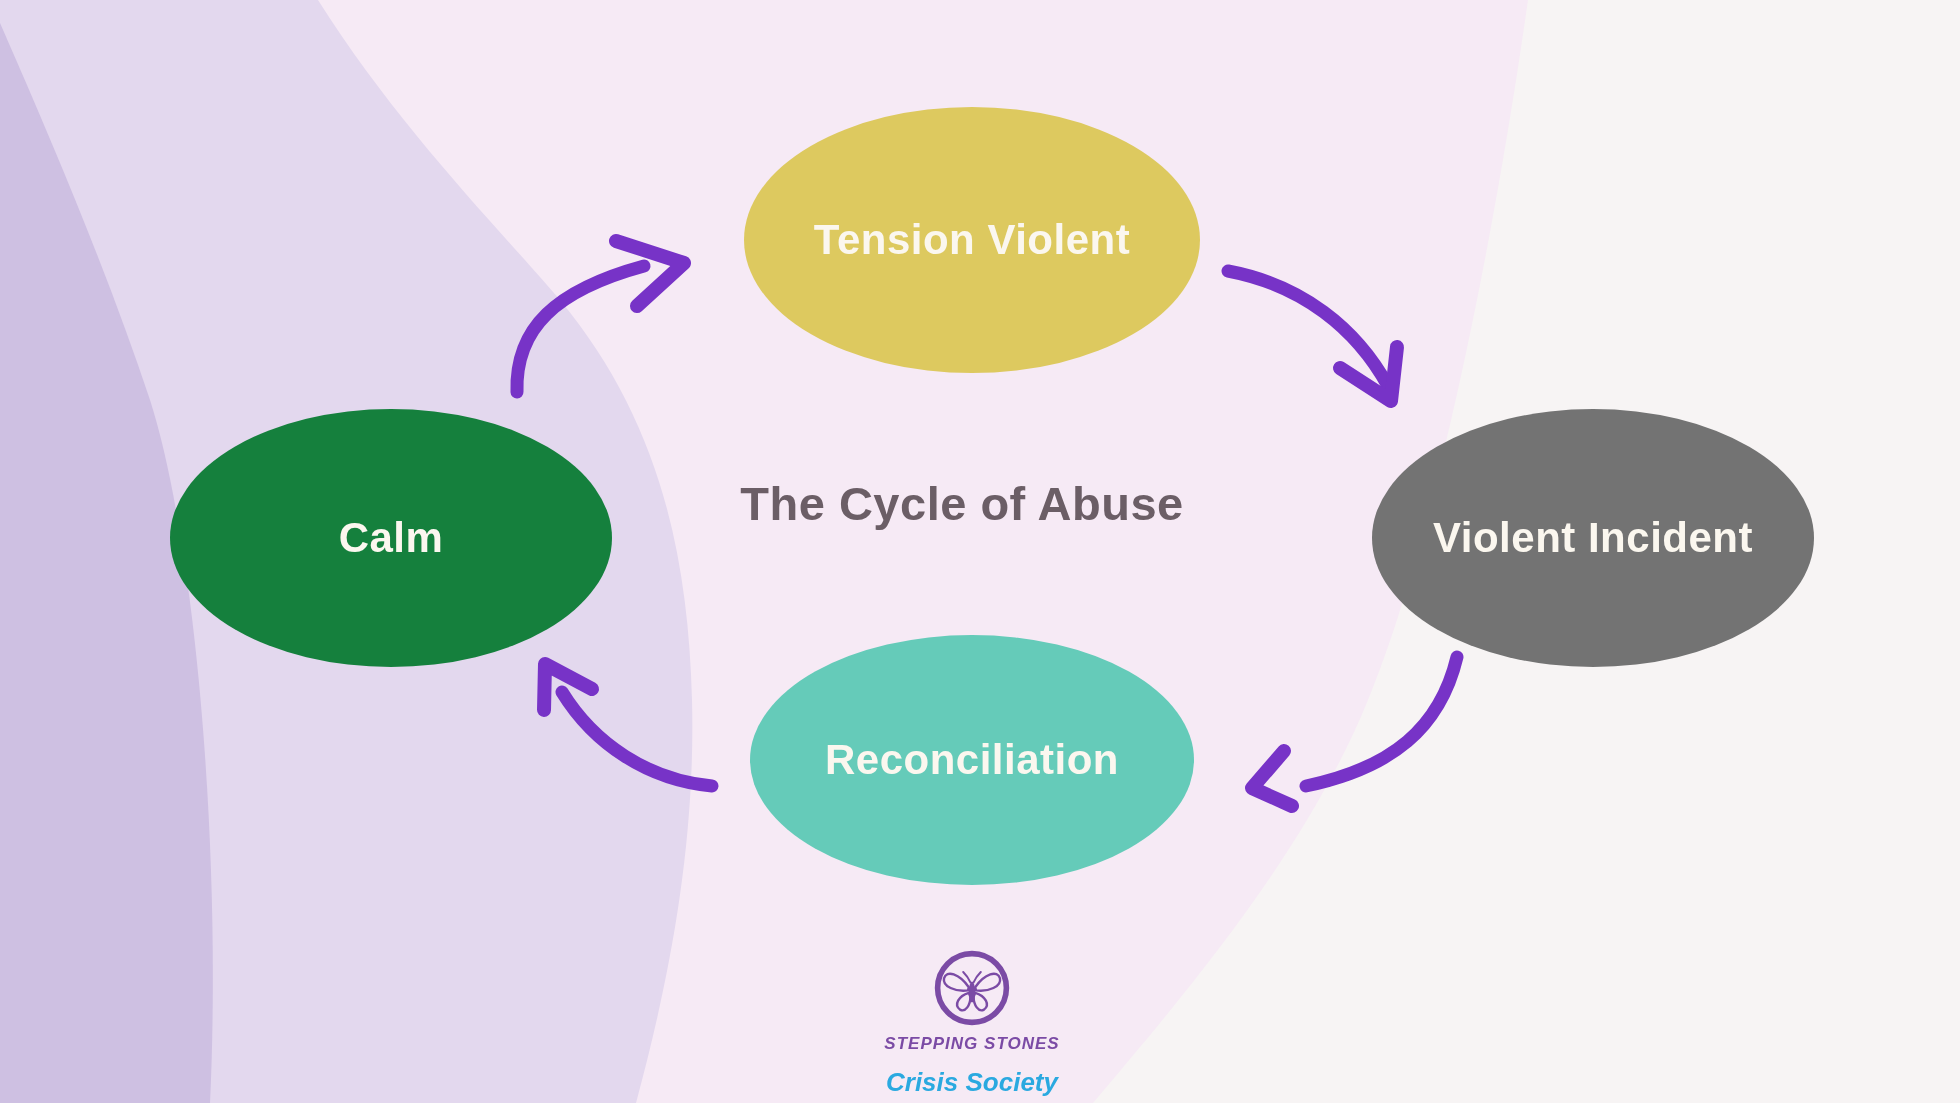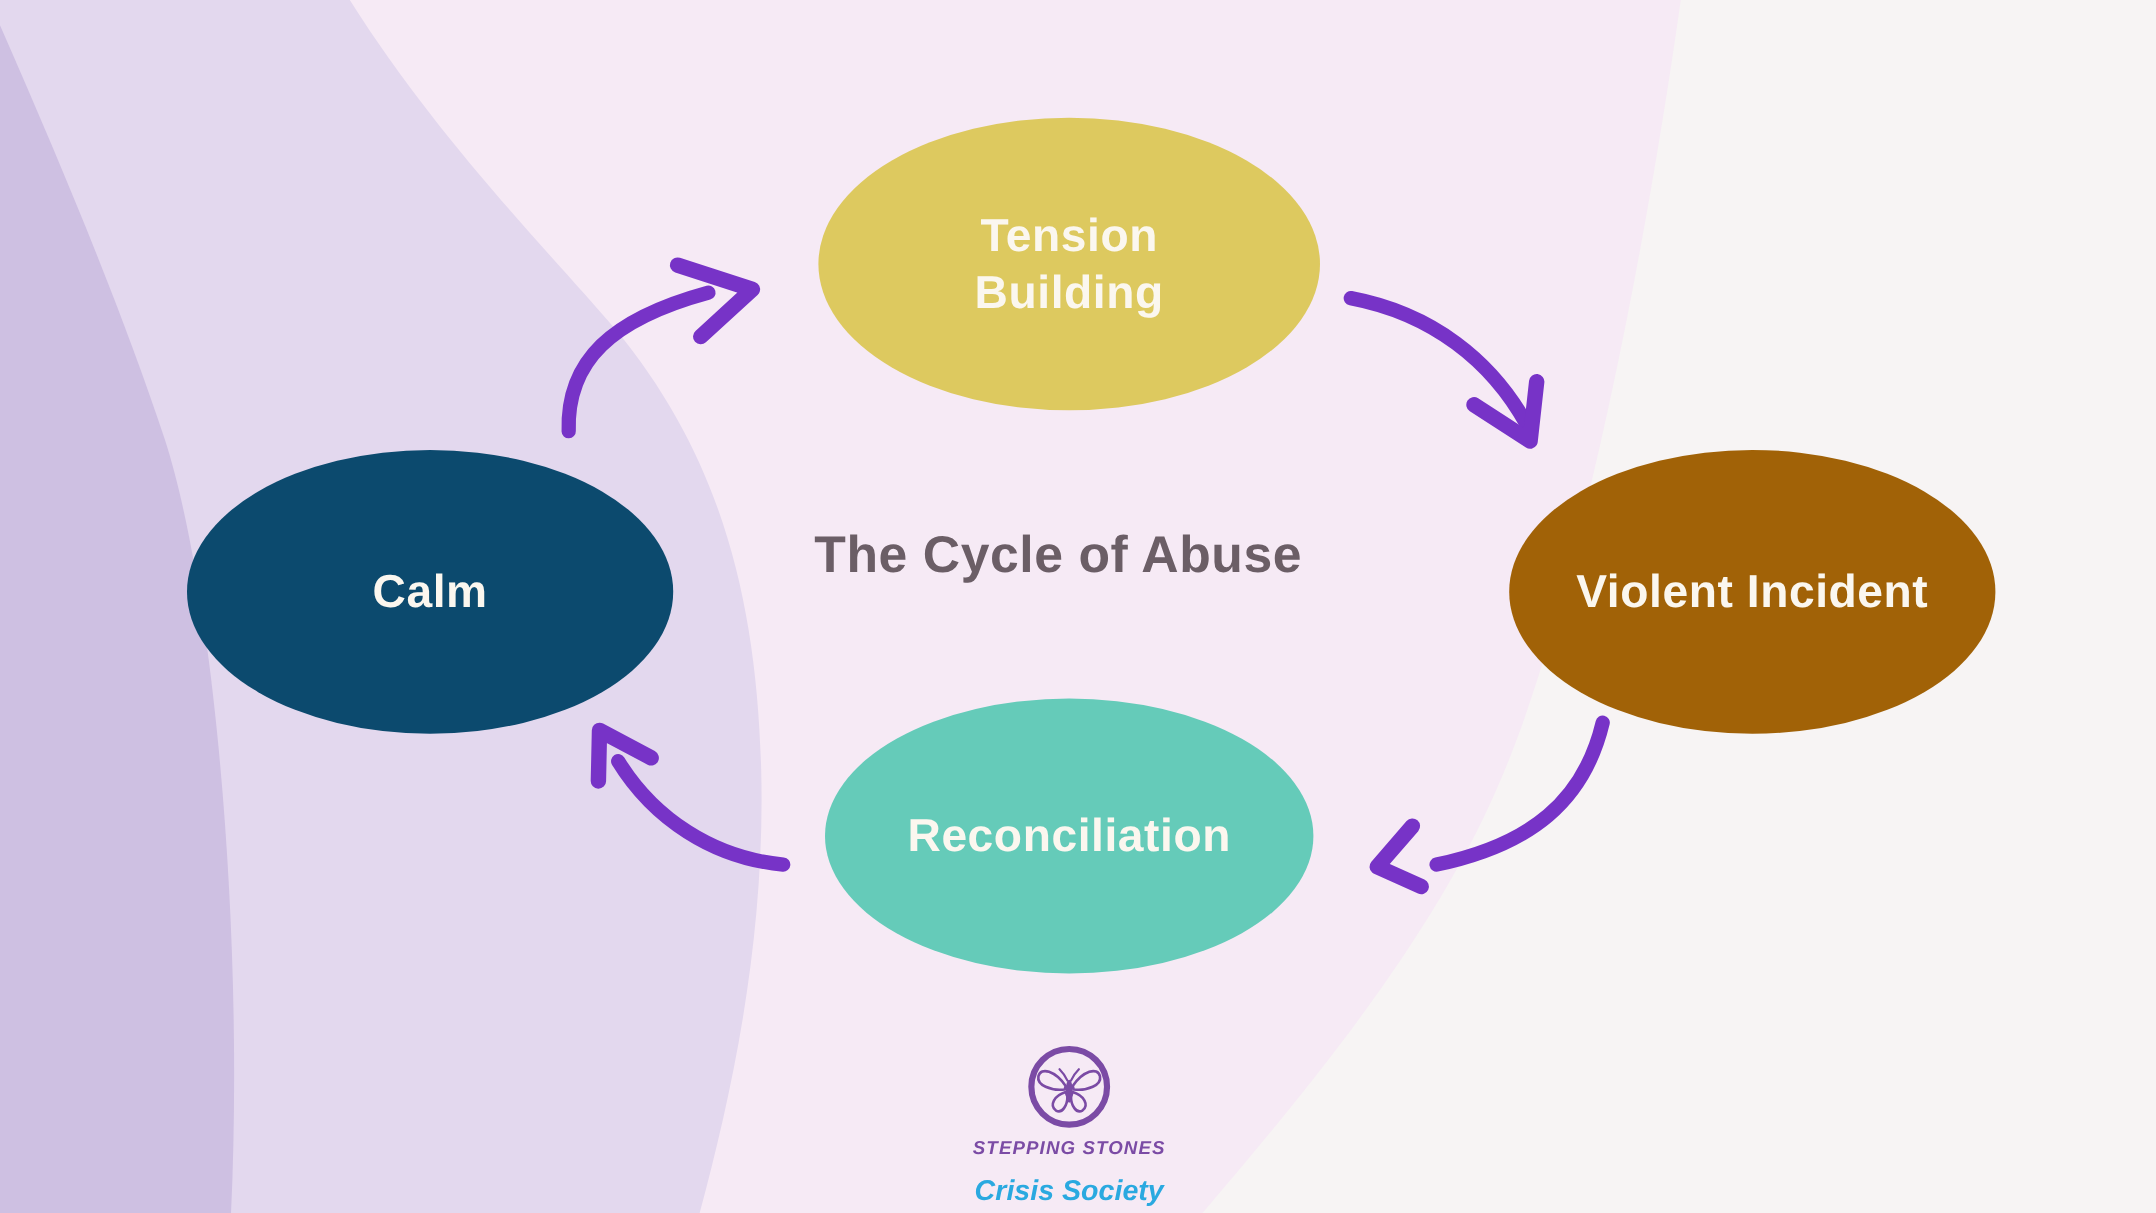--- a/index.html
+++ b/index.html
@@ -86,32 +86,32 @@
       <path d="M 1457,657 C 1440,728 1392,768 1306,786" stroke-width="13"></path>
       <path d="M 1284,751 L 1252,788 L 1292,806" stroke-width="14"></path>
     </g>
     <g>
       <path d="M 712,786 C 648,780 594,744 562,692" stroke-width="13"></path>
       <path d="M 544,710 L 545,664 L 592,689" stroke-width="14"></path>
     </g>
   </svg>
 
   <div class="stage stage-tension" style="background: rgb(221, 201, 95);">
-    <div class="label" style="color: rgb(251, 247, 239);">Tension Building</div>
+    <div class="label" style="color: rgb(251, 247, 239);">Tension Violent</div>
   </div>
 
-  <div class="stage stage-violent" style="background: #a16207; text-align: center;">
+  <div class="stage stage-violent" style="background: #737373; text-align: center;">
     <div class="label" style="color: rgb(251, 247, 239);">Violent Incident</div>
   </div>
 
   <div class="stage stage-reconciliation" style="background: rgb(101, 203, 185); text-align: right;">
     <div class="label" style="color: rgb(251, 247, 239);">Reconciliation</div>
   </div>
 
-  <div class="stage stage-calm" style="background: #0c4a6e;">
+  <div class="stage stage-calm" style="background: #15803d;">
     <div class="label" style="color: rgb(251, 247, 239);">Calm</div>
   </div>
 
   <div class="diagram-title" style="--title-color: #6b5e66;">The Cycle of Abuse</div>
 
   <div class="logo" style="--logo-purple: #7b4ba5; --logo-blue: #2aa9e0;">
     <svg class="logo-mark" viewBox="0 0 100 100" aria-hidden="true">
       <circle cx="50" cy="50" r="43" stroke="currentColor" stroke-width="7" fill="none"></circle>
       <g stroke="currentColor" fill="none" stroke-width="3" stroke-linecap="round" stroke-linejoin="round">
 

